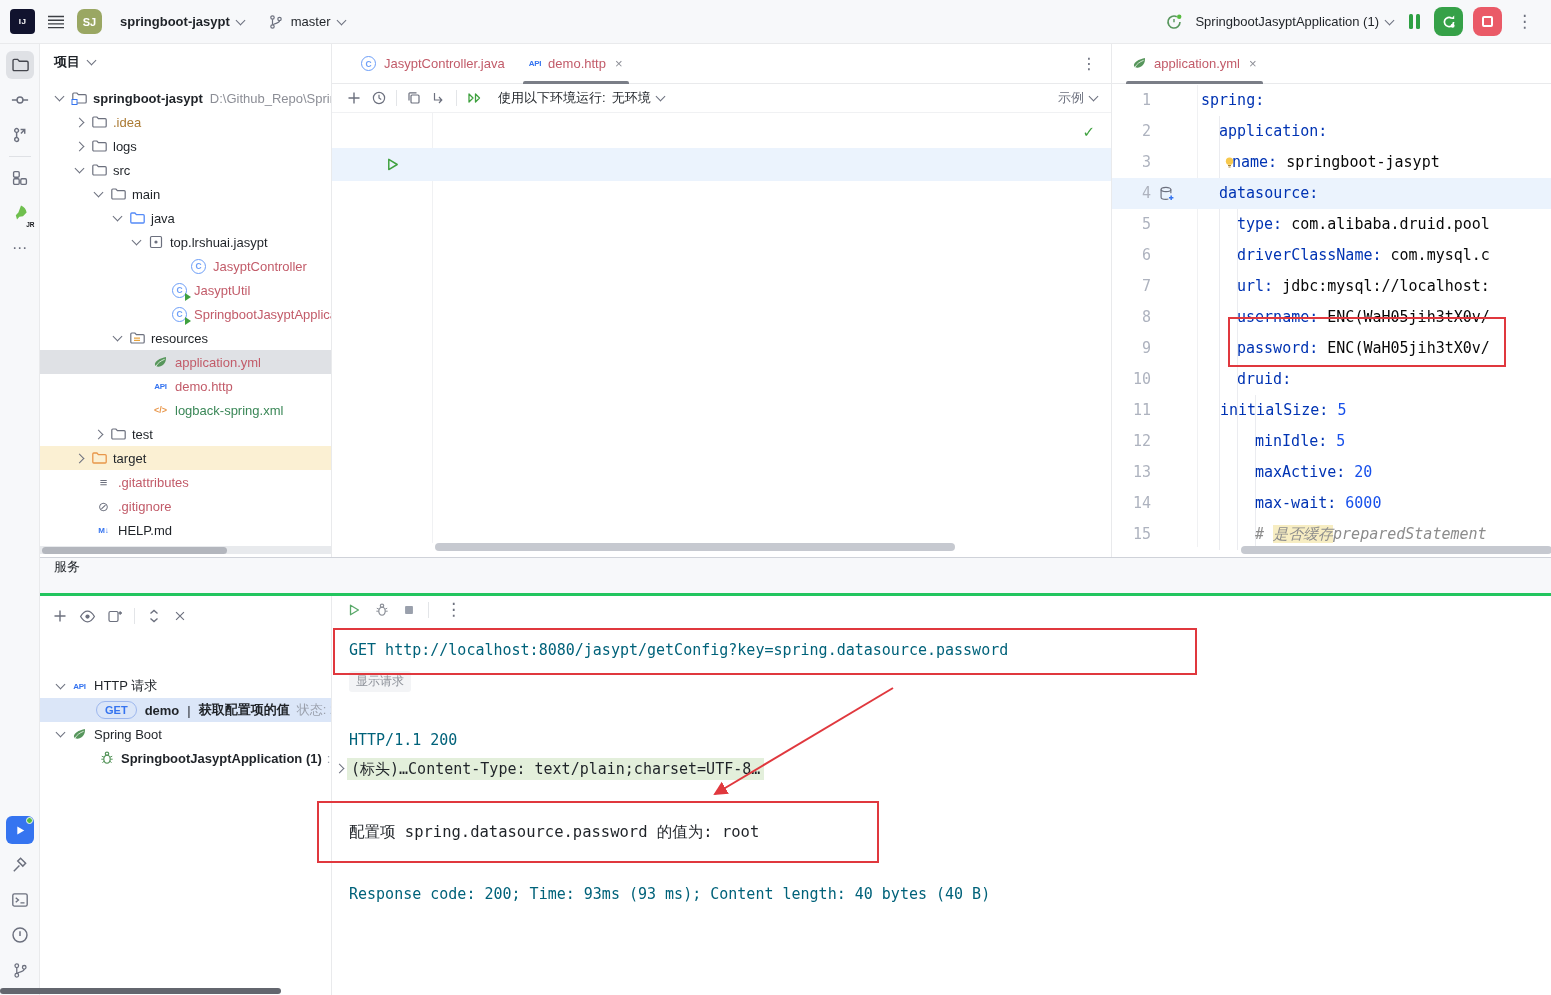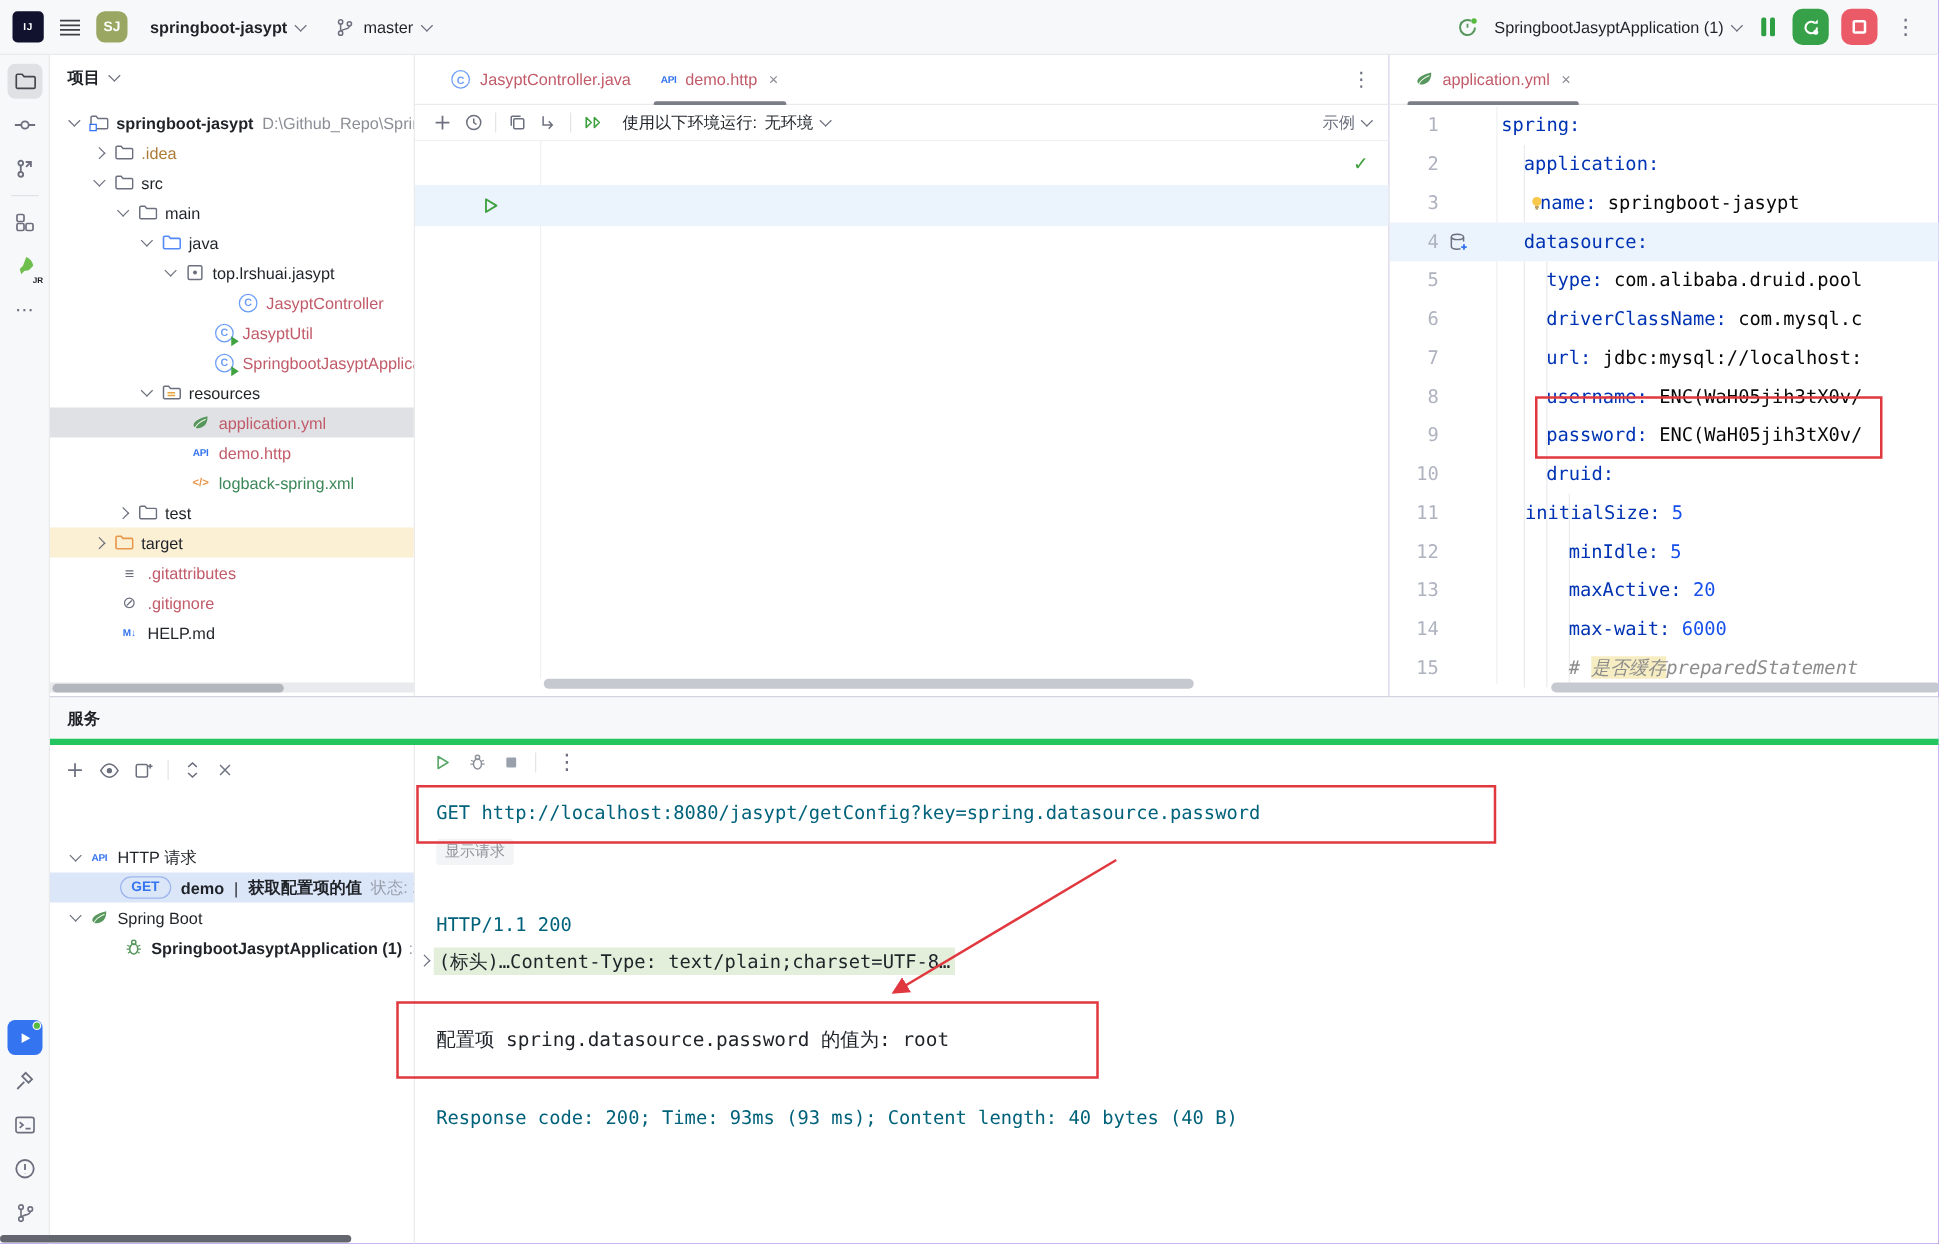--- a/index.html
+++ b/index.html
@@ -1,17 +1,17 @@
 <!DOCTYPE html>
 <html><head>
 <meta charset="utf-8">
 <style>
 *{margin:0;padding:0;box-sizing:border-box}
 body{font-family:"Liberation Sans","DejaVu Sans",sans-serif;background:#fff}
-.app{position:relative;width:1551px;height:995px;background:#6d28d9;overflow:hidden;font-size:13px;color:#1f2328}
+.app{position:relative;width:1551px;height:995px;background:#15803d;overflow:hidden;font-size:13px;color:#1f2328}
 svg{display:block}
 
 .titlebar{position:absolute;left:0;top:0;width:1551px;height:44px;background:#f7f8fa;border-bottom:1px solid #e9eaec;display:flex;align-items:center;z-index:5}
 .tb-left{display:flex;align-items:center;gap:12px;padding-left:10px}
 .logo{width:25px;height:25px;border-radius:4px;background:#11132e;color:#fff;font-size:8px;font-weight:700;display:flex;align-items:center;justify-content:center;letter-spacing:.5px}
 .avatar{width:25px;height:25px;border-radius:7px;background:#9aa763;color:#fff;font-size:11px;font-weight:700;display:flex;align-items:center;justify-content:center}
 .tb-item{display:flex;align-items:center;gap:7px;padding:4px 6px;border-radius:6px}
 .tb-name{font-weight:600}
 .chev{display:inline-block;width:7px;height:7px;border-right:1.4px solid #6c707e;border-bottom:1.4px solid #6c707e;flex:none}
 .chev.d{transform:rotate(45deg);margin-top:-3px}
@@ -74,21 +74,21 @@
 .nblue{color:#1750eb}
 .vdark{color:#080808}
 .cmt{color:#8c8c8c;font-style:italic}
 .cmt-hl{background:#f7edc2}
 .gutline{position:absolute;width:1px;background:#f0f1f3}
 .iguide{position:absolute;width:1px;background:#ebecf0}
 .hscroll{position:absolute;height:8px;border-radius:4px;background:#c6c9d0}
 .checkmark{position:absolute;color:#3fa13f;font-size:15px;font-weight:700}
 
 .svc{position:absolute;left:40px;top:557px;width:1511px;height:438px;background:#fff;border-top:1px solid #cfd2d9;z-index:3}
-.svc-h{height:38px;background:#f7f8fa;border-bottom:5px solid #22c55e;display:flex;align-items:center;padding-left:14px;font-weight:700}
+.svc-h{height:38px;background:#f7f8fa;border-bottom:3px solid #22c55e;display:flex;padding-left:14px;font-weight:400}
 .svc-tree{position:absolute;left:0;top:38px;width:292px;bottom:0;border-right:1px solid #e9eaec;overflow:hidden}
 .svc-toolbar{display:flex;align-items:center;gap:11px;height:30px;margin:5px 0 0 12px}
 .svc-rows{position:absolute;left:0;top:78px;width:292px}
 .sel-blue{background:#dbe6f8}
 .pill{border:1px solid #9db7ee;color:#3574f0;border-radius:10px;font-size:11px;font-weight:700;padding:0 8px;height:18px;line-height:16px;margin-right:8px;flex:none}
 .bold{font-weight:700}
 .gray{color:#9aa0ac}
 .svc-main{position:absolute;left:292px;top:38px;right:0;bottom:0;overflow:hidden}
 .out{position:absolute;font-family:"DejaVu Sans Mono","Liberation Mono",monospace;font-size:15px;white-space:pre}
 .teal{color:#00627a}
@@ -255,20 +255,29 @@
       <div class="trow" style="padding-left:36px">
         <span class="chev r"></span>
         <span class="ticon">
             <svg width="16" height="16" viewBox="0 0 16 16">
               <path d="M1.8 4c0-.6.5-1 1-1h3.1l1.5 1.7h6.8c.6 0 1 .5 1 1V12c0 .6-.5 1-1 1H2.8c-.6 0-1-.5-1-1V4z" fill="none" stroke="#6c707e" stroke-width="1.2"></path>
             </svg>
           </span>
         <span class="lbl ign">.idea</span>
       </div>
 
+      <div class="trow" style="padding-left:36px">
+        <span class="chev r"></span>
+        <span class="ticon">
+            <svg width="16" height="16" viewBox="0 0 16 16">
+              <path d="M1.8 4c0-.6.5-1 1-1h3.1l1.5 1.7h6.8c.6 0 1 .5 1 1V12c0 .6-.5 1-1 1H2.8c-.6 0-1-.5-1-1V4z" fill="none" stroke="#6c707e" stroke-width="1.2"></path>
+            </svg>
+          </span>
+        <span class="lbl">logs</span>
+      </div>
 
       <div class="trow" style="padding-left:36px">
         <span class="chev d"></span>
         <span class="ticon">
             <svg width="16" height="16" viewBox="0 0 16 16">
               <path d="M1.8 4c0-.6.5-1 1-1h3.1l1.5 1.7h6.8c.6 0 1 .5 1 1V12c0 .6-.5 1-1 1H2.8c-.6 0-1-.5-1-1V4z" fill="none" stroke="#6c707e" stroke-width="1.2"></path>
             </svg>
           </span>
         <span class="lbl">src</span>
       </div>

